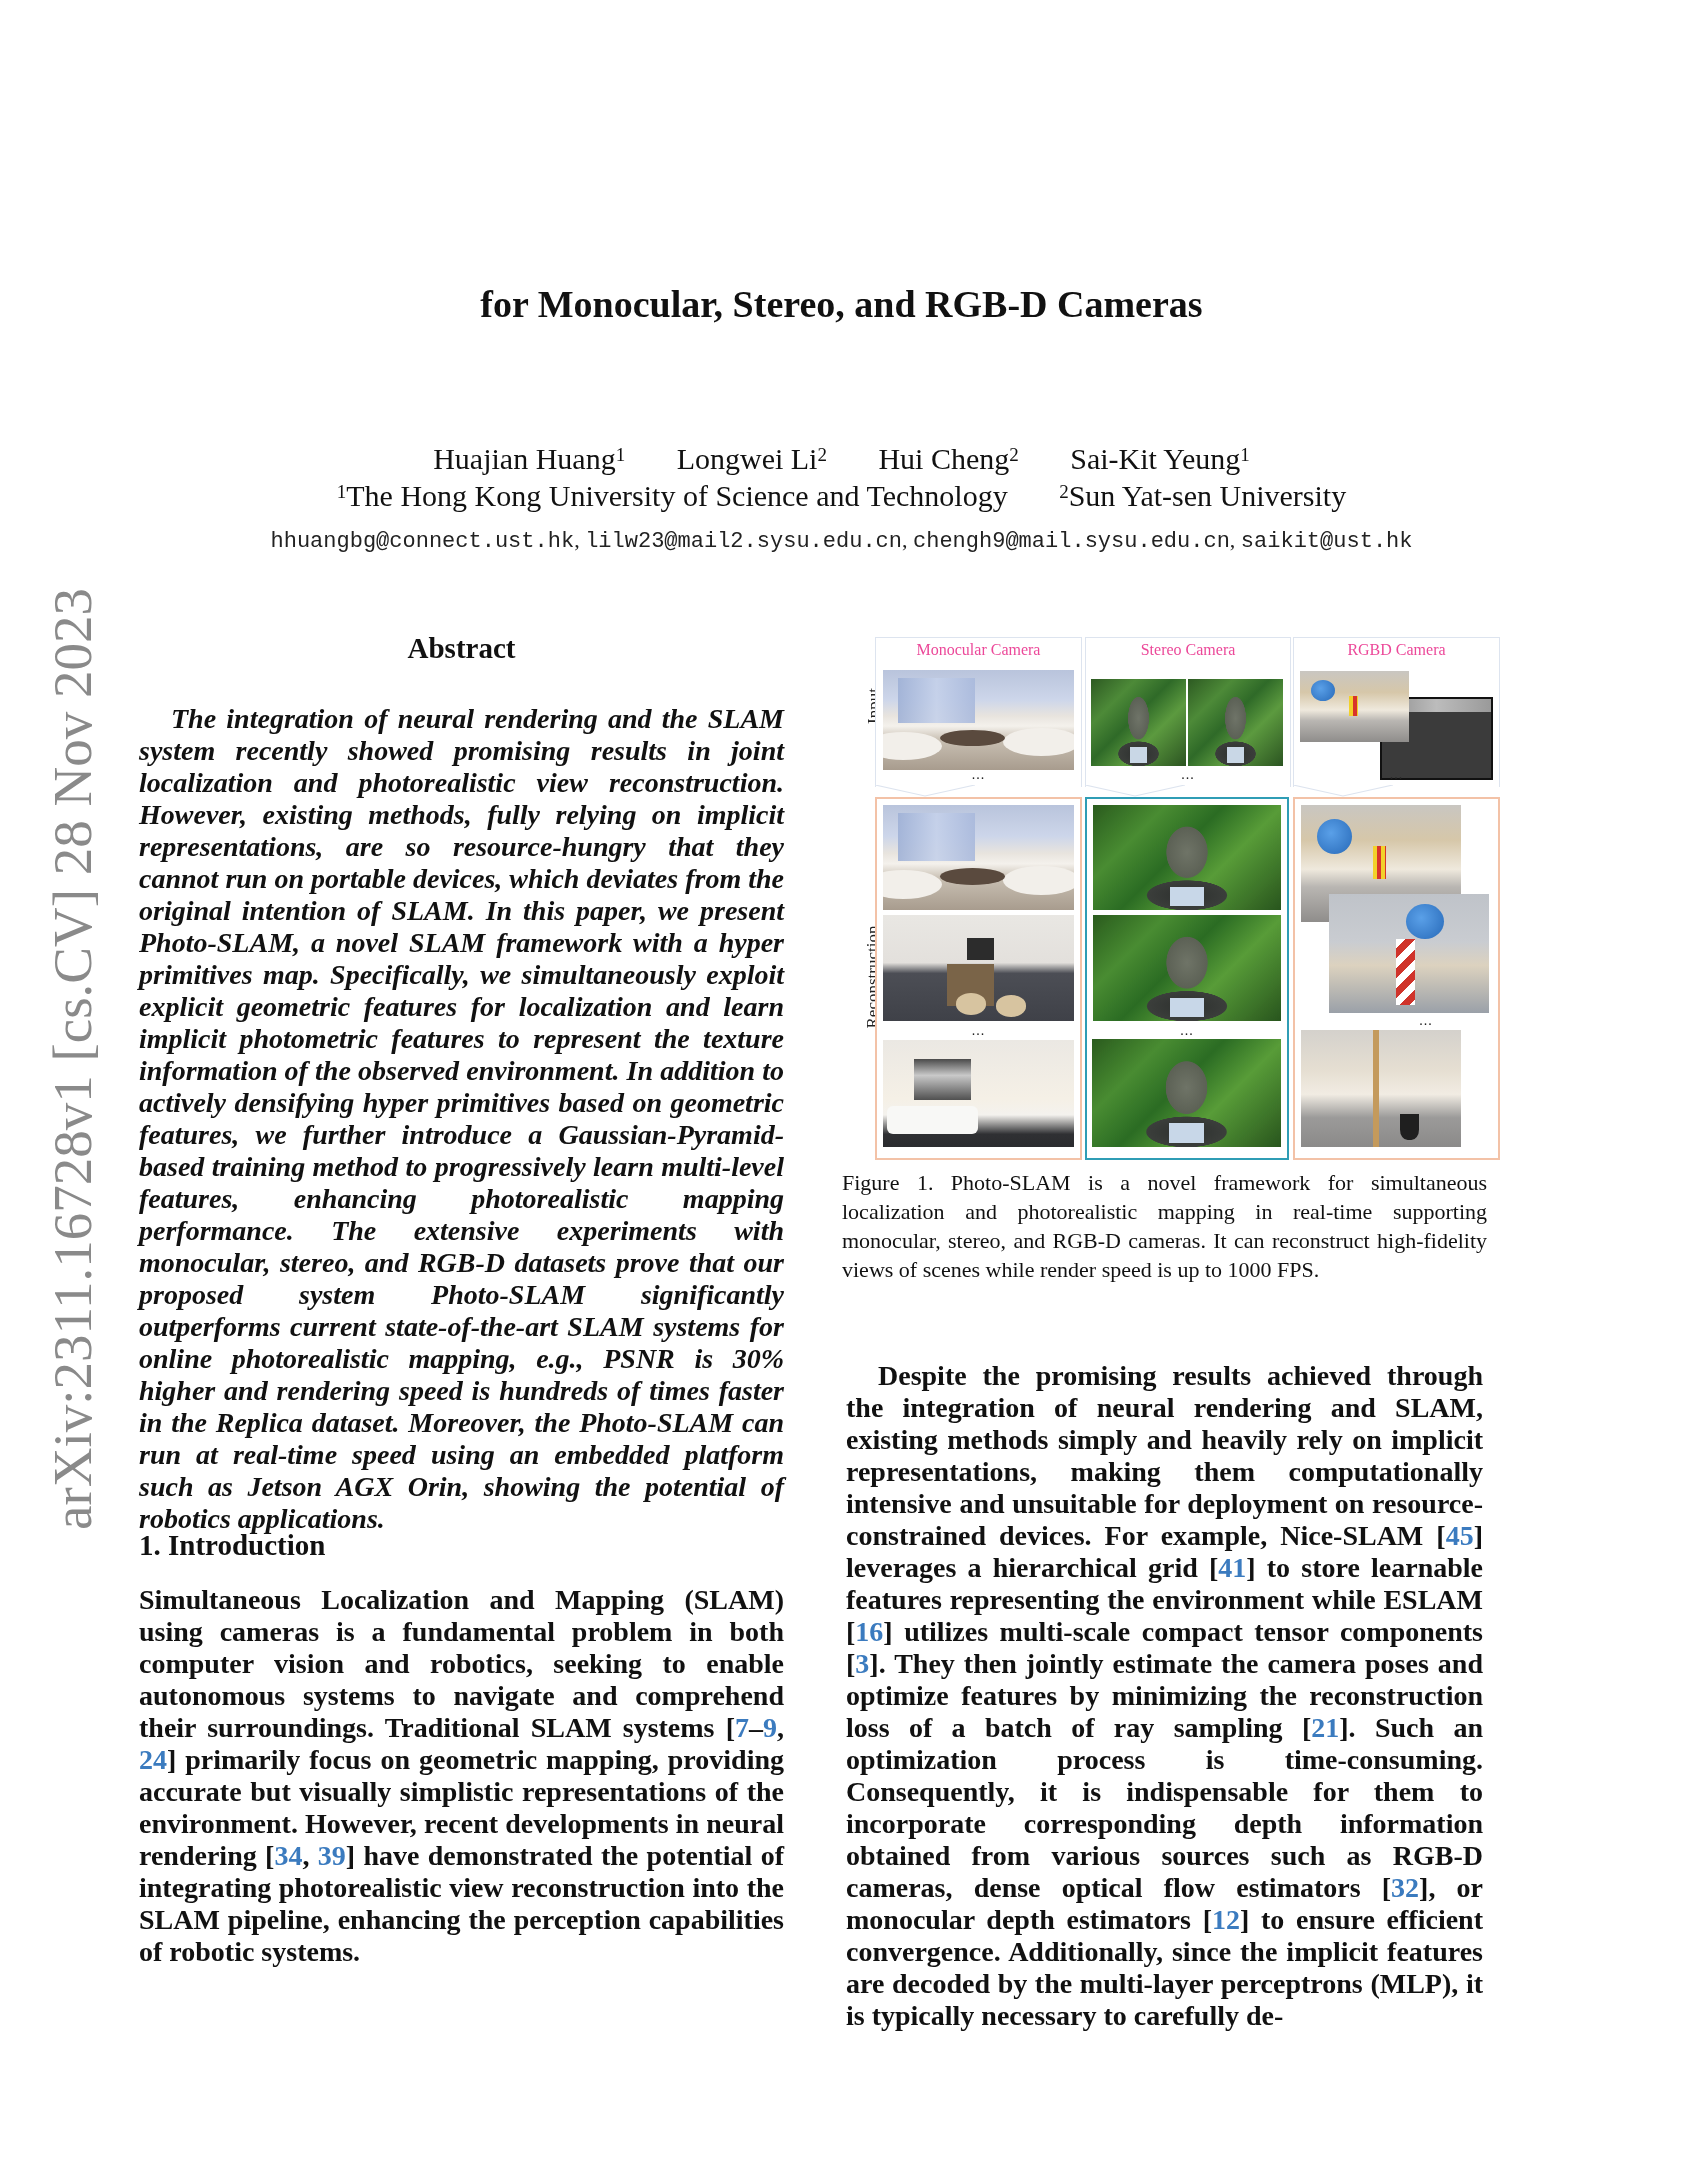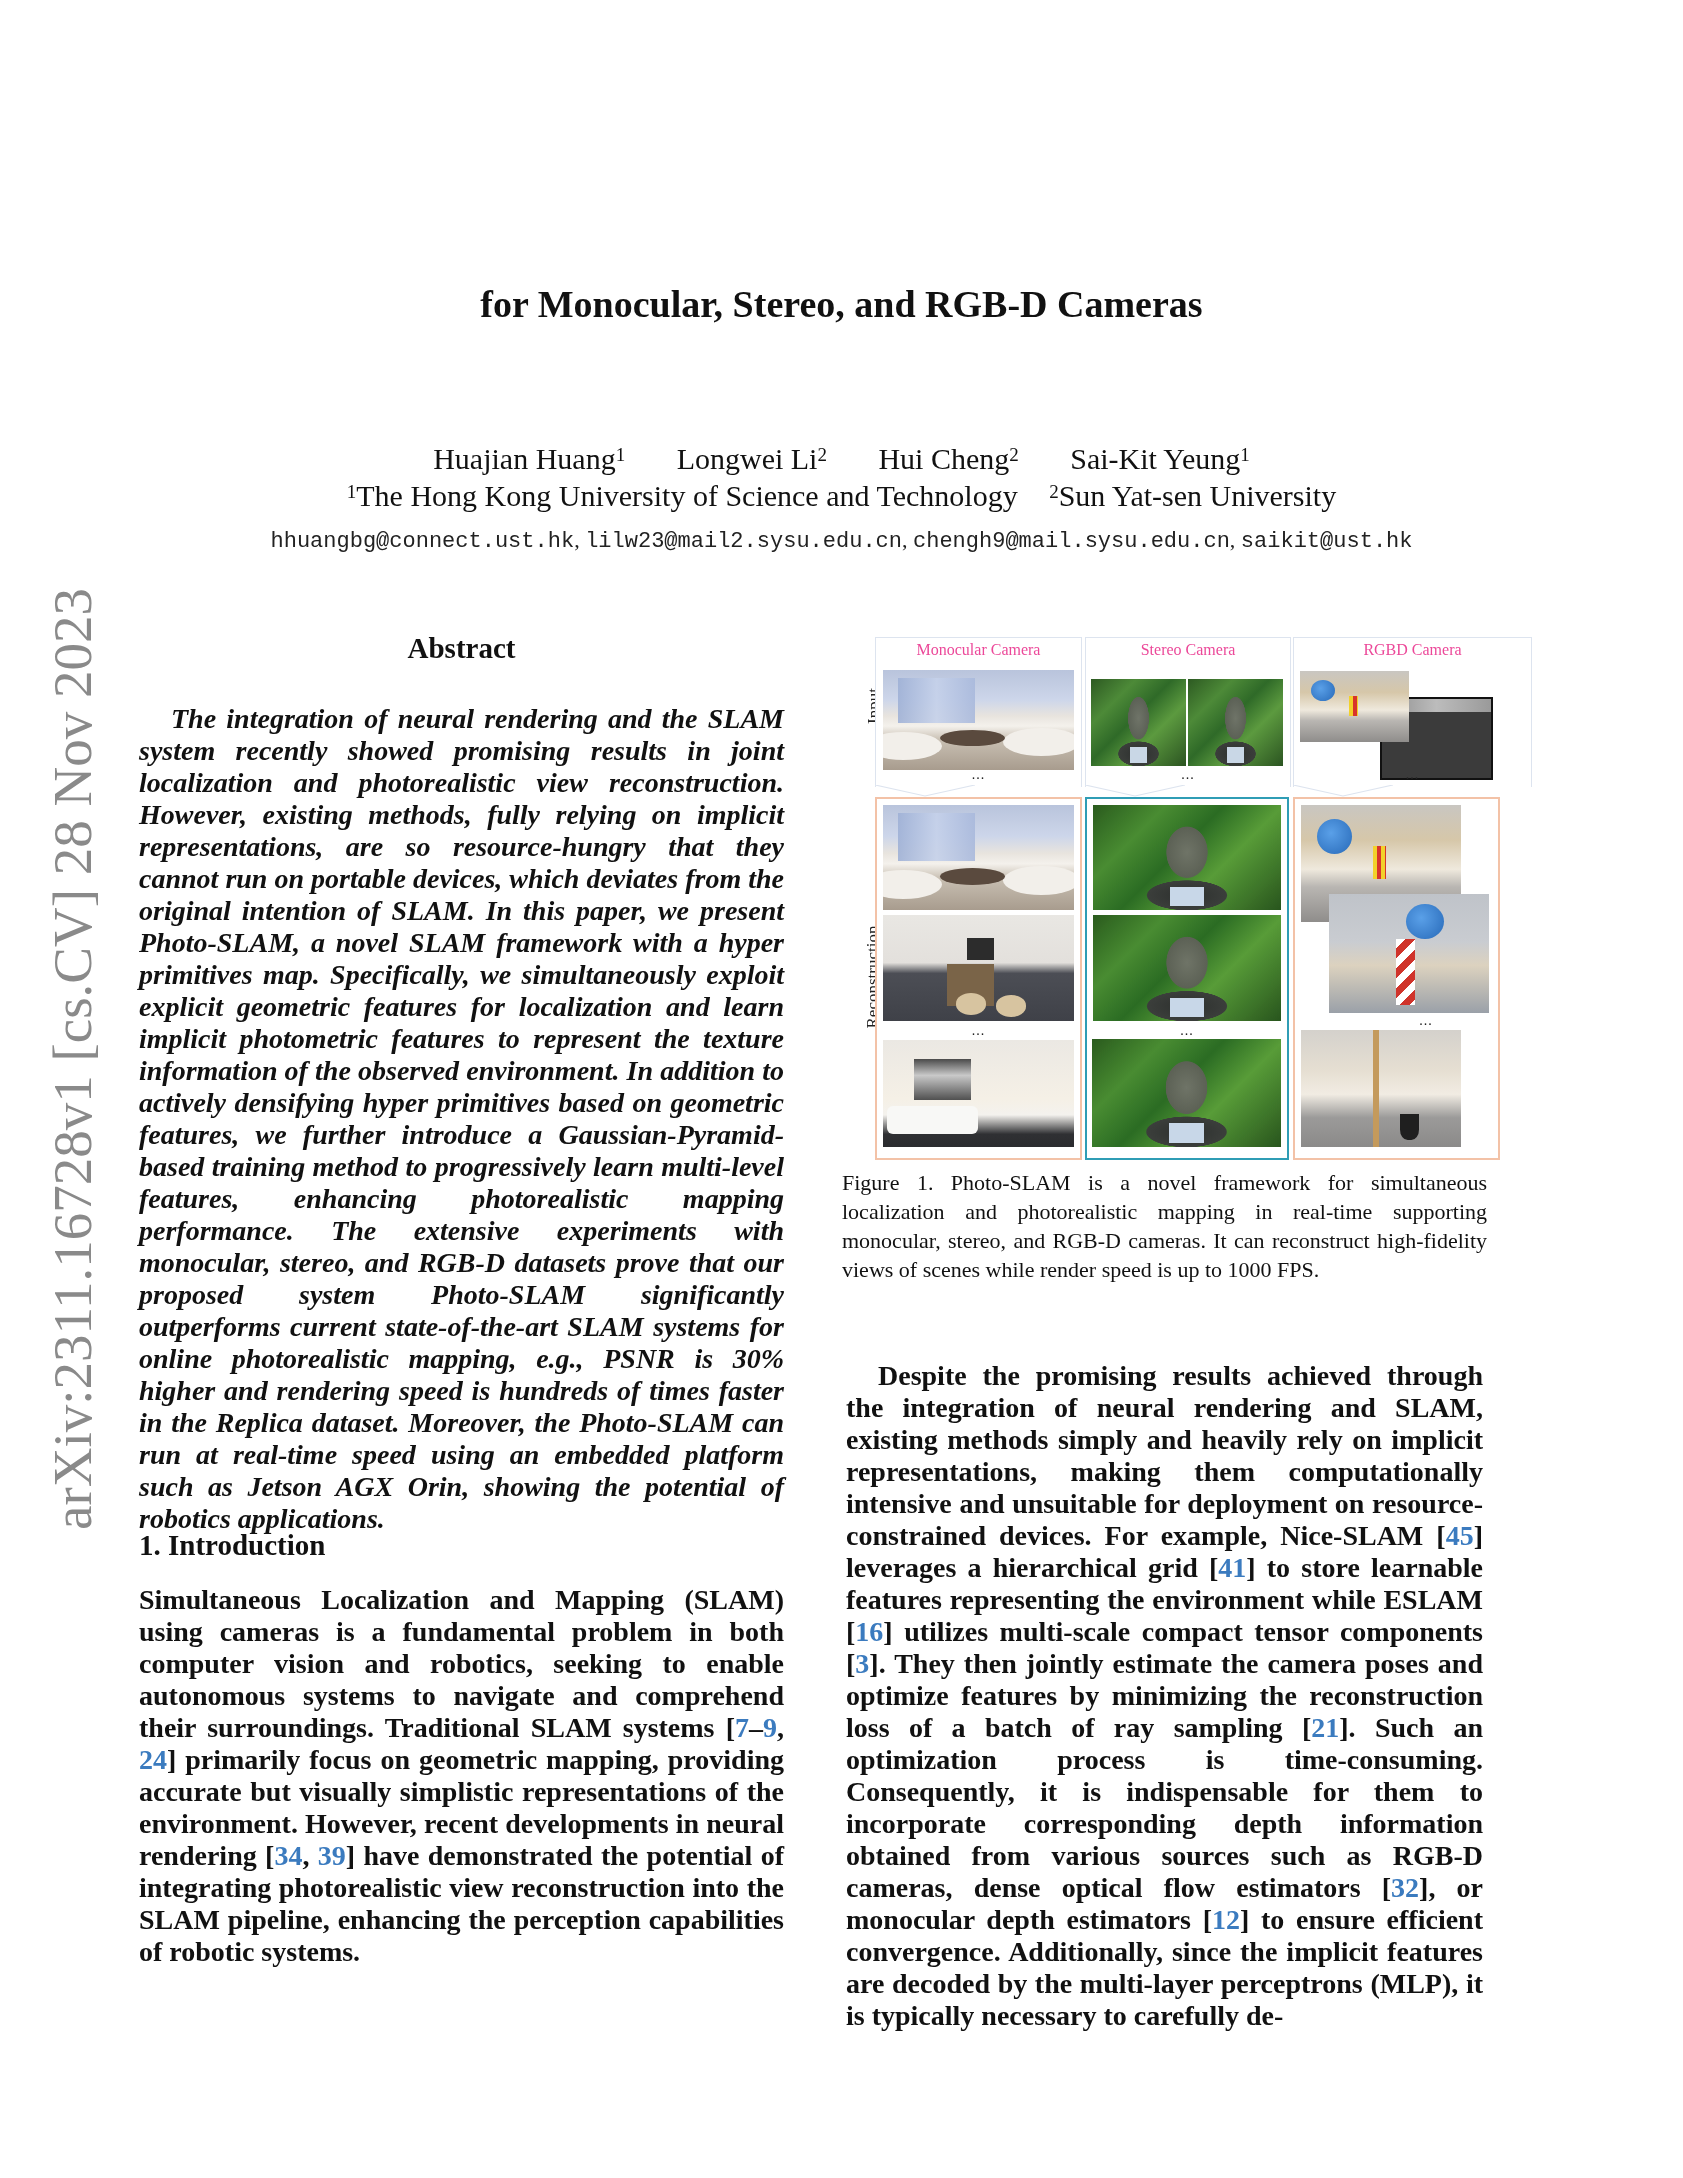--- a/index.html
+++ b/index.html
@@ -14,21 +14,21 @@
            color:#8a8a8a; white-space:nowrap; letter-spacing:0px; }
 
   .title { left:0; width:1683px; top:279px; text-align:center;
            font-weight:bold; font-size:38px; line-height:50px; }
   .title .l { display:block; }
 
   .authors { left:0; width:1683px; top:440px; text-align:center; font-size:30px; line-height:38px; }
   .authors span.a { margin:0 22px; }
   .authors sup { font-size:19px; vertical-align:top; position:relative; top:-4px; }
   .affils { left:0; width:1683px; top:477px; text-align:center; font-size:30px; line-height:38px; }
-  .affils span.af { margin:0 12px; }
+  .affils span.af { margin:0 22px; }
   .affils sup { font-size:19px; vertical-align:top; position:relative; top:-4px; }
   .emails { left:0; width:1683px; top:525px; text-align:center;
             font-family:"Liberation Mono", "DejaVu Sans Mono", monospace; font-size:22px; line-height:30px; color:#222; }
   .emails .sep { font-family:"Liberation Serif", serif; }
 
   .col { position:absolute; font-size:28px; line-height:32px; text-align:justify;font-weight:bold; }
   .colL { left:139px; width:645px; }
   .colR { left:842px; width:645px; }
 
   .h-abstract { position:absolute; left:139px; width:645px; top:628px; text-align:center;
@@ -151,21 +151,21 @@
   </div>
   <div class="inbox" style="left:245px; width:204px;">
     <div class="head">Stereo Camera</div>
     <div class="img statue" style="left:5px; top:41px; width:95px; height:87px;"></div>
     <div class="img statue" style="left:102px; top:41px; width:95px; height:87px;"></div>
     <div class="dots" style="top:129px;">...</div>
     <svg class="chev" viewBox="0 0 100 12" preserveAspectRatio="none">
         <polyline points="0,0 50,11 100,0" fill="#fff" stroke="#dde4ef" stroke-width="1.2" vector-effect="non-scaling-stroke"></polyline>
       </svg>
   </div>
-  <div class="inbox" style="left:453px; width:205px;padding-left:32px;">
+  <div class="inbox" style="left:453px; width:205px;">
     <div class="head">RGBD Camera</div>
     <div class="img depth" style="left:86px; top:59px; width:109px; height:79px;"></div>
     <div class="img office" style="left:6px; top:33px; width:109px; height:71px;"></div>
     <div class="dots" style="top:129px;">...</div>
     <svg class="chev" viewBox="0 0 100 12" preserveAspectRatio="none">
         <polyline points="0,0 50,11 100,0" fill="#fff" stroke="#dde4ef" stroke-width="1.2" vector-effect="non-scaling-stroke"></polyline>
       </svg>
   </div>
 
   <div class="recbox warm" style="left:35px; width:203px;">

